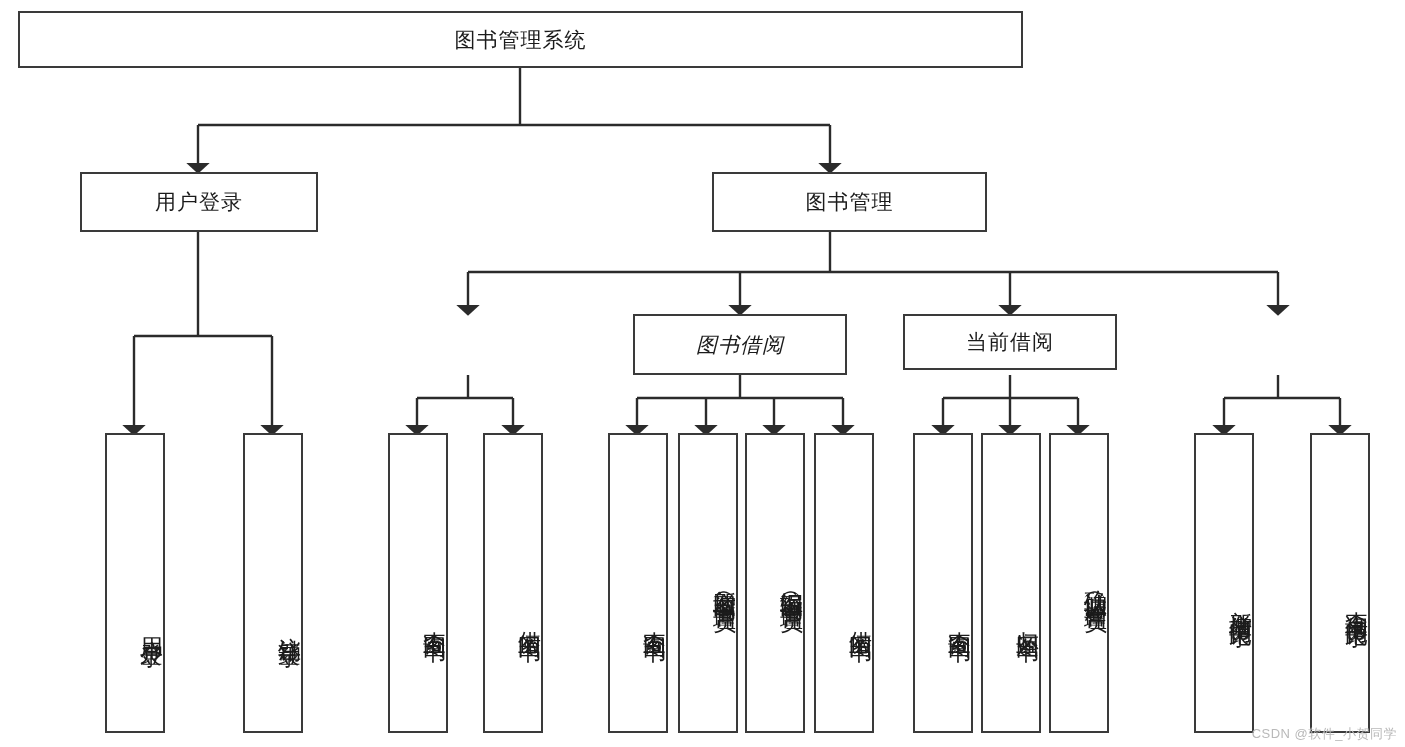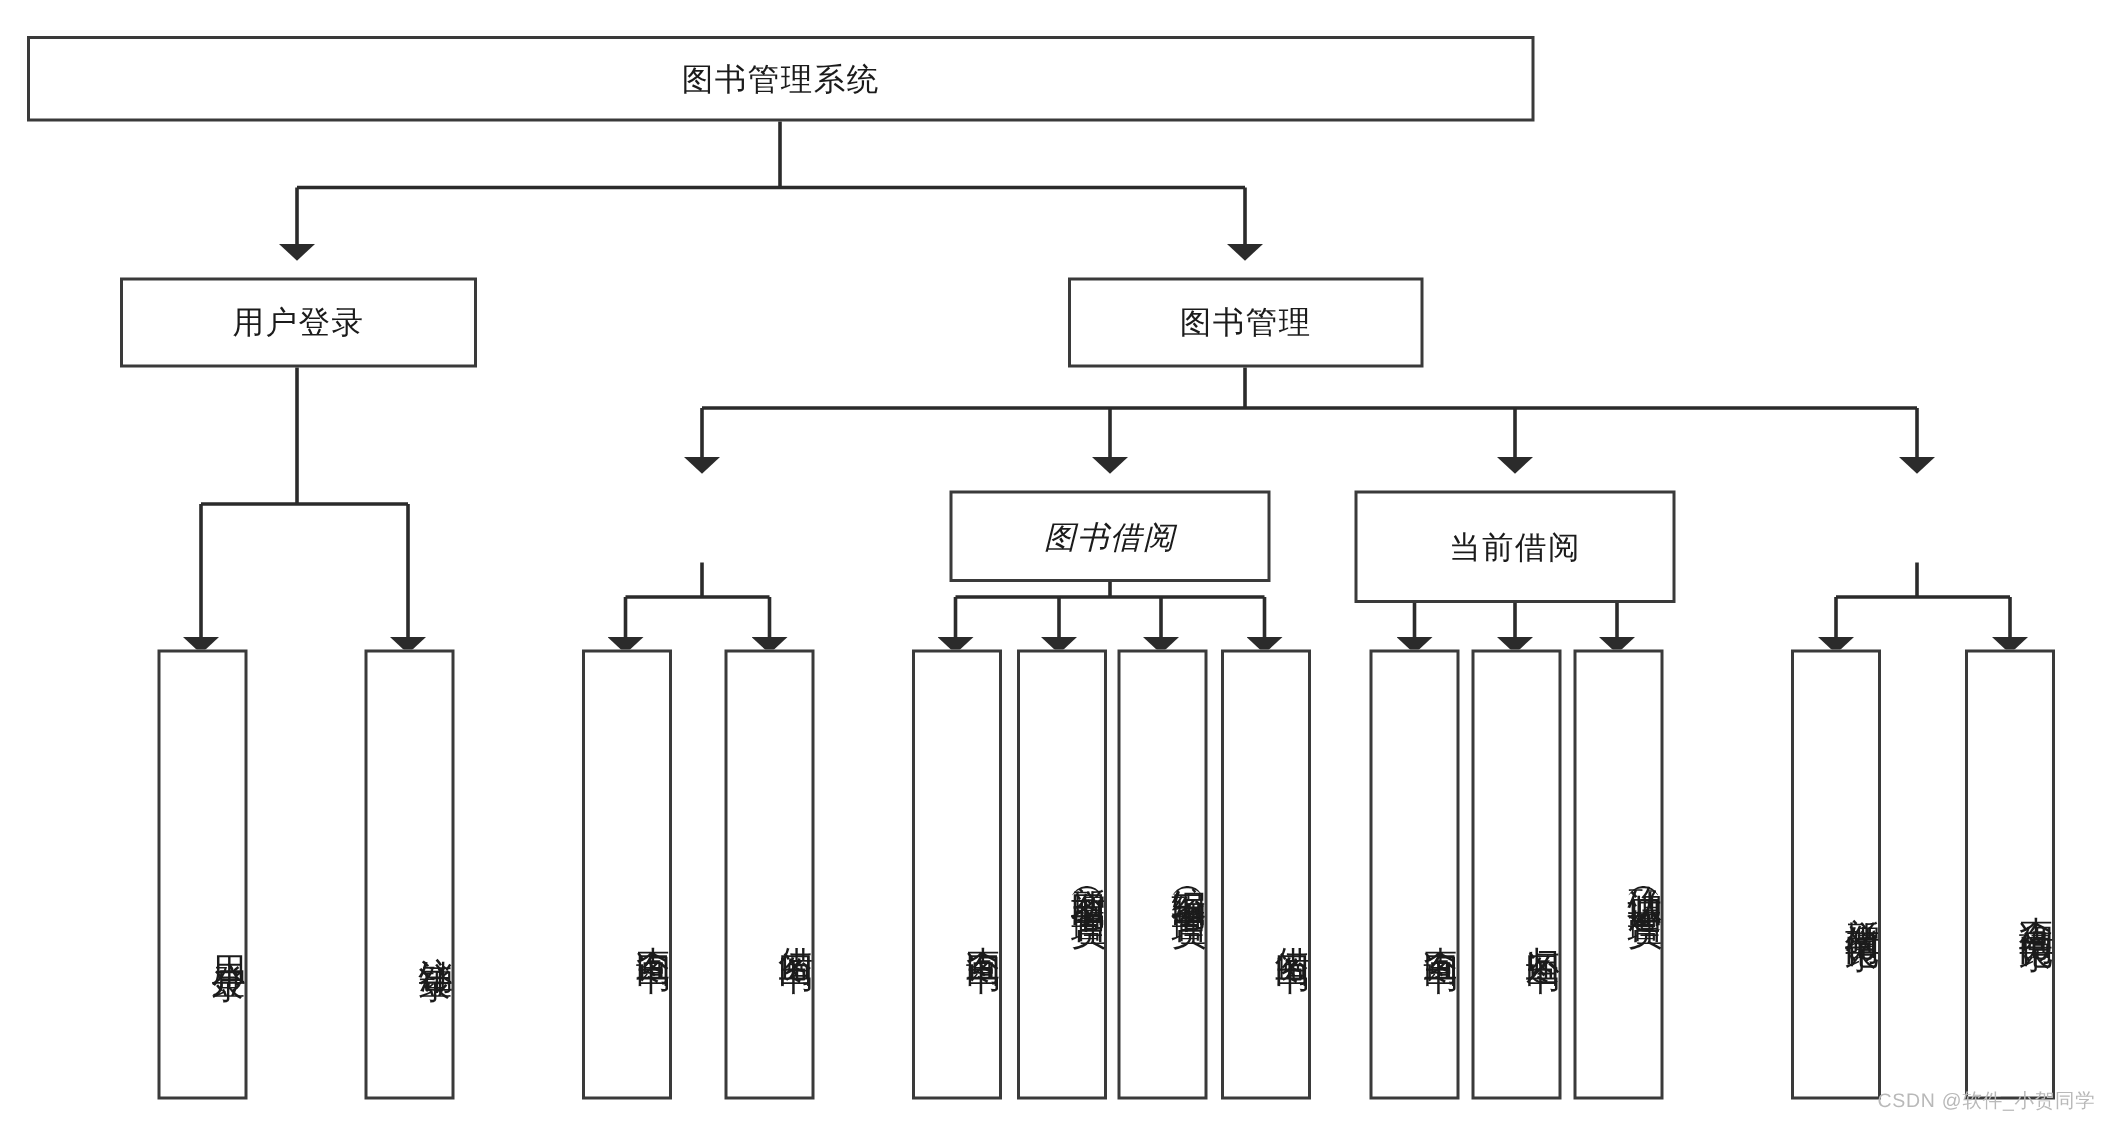--- a/index.html
+++ b/index.html
@@ -32,21 +32,20 @@
     background: #ffffff;
     border: 2px solid #3a3a3a;
     display: flex;
     align-items: center;
     justify-content: center;
     color: #1b1b1b;
   }
   .node.horiz {
     font-size: 21px;
     letter-spacing: 1px;
-    margin-top: 13px;
   }
   .node.vert {
     writing-mode: vertical-rl;
     text-orientation: upright;
     font-size: 23px;
     letter-spacing: 3px;
     line-height: 1.0;
     align-items: flex-start;
     justify-content: center;
     padding-top: 10px;
@@ -124,28 +123,28 @@
     </g>
   </svg>
 
   <div class="node horiz" style="left:18px; top:11px; width:1005px; height:57px;">
     <span class="label">图书管理系统</span>
   </div>
 
   <div class="node horiz" style="left:80px; top:172px; width:238px; height:60px;">
     <span class="label">用户登录</span>
   </div>
-  <div class="node horiz" style="left:712px; top:172px; width:237px; height:60px;">
+  <div class="node horiz" style="left:712px; top:172px; width:275px; height:60px;">
     <span class="label">图书管理</span>
   </div>
 
   <div class="node horiz" style="left:633px; top:314px; width:214px; height:61px;font-style:italic;">
     <span class="label">图书借阅</span>
   </div>
-  <div class="node horiz" style="left:903px; top:314px; width:214px; height:75px;">
+  <div class="node horiz" style="left:903px; top:314px; width:214px; height:56px;">
     <span class="label">当前借阅</span>
   </div>
 
   <div class="node vert" style="left:105px; top:433px; width:60px; height:300px; padding-top:84px;">
     <span class="label">用户登录</span>
   </div>
   <div class="node vert" style="left:243px; top:433px; width:60px; height:300px; padding-top:84px;">
     <span class="label">注销登录</span>
   </div>
 

